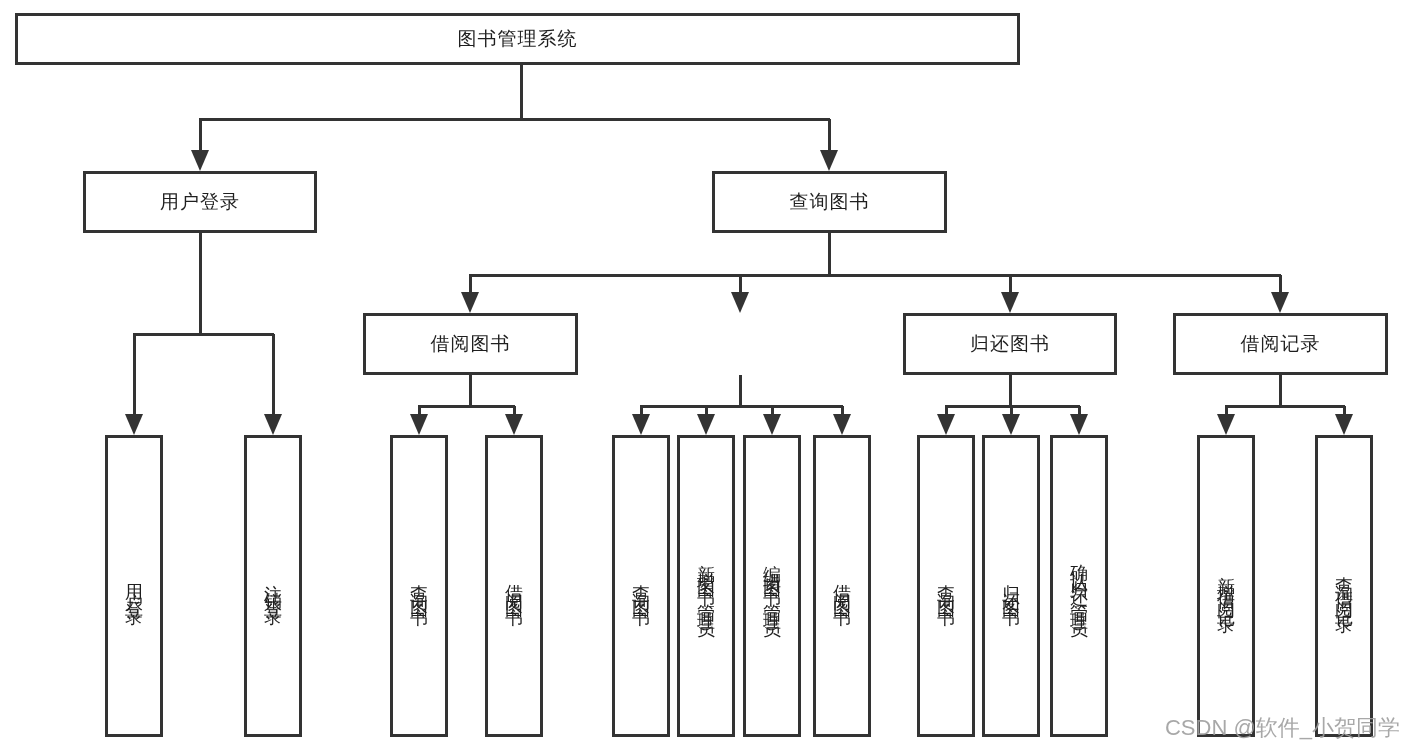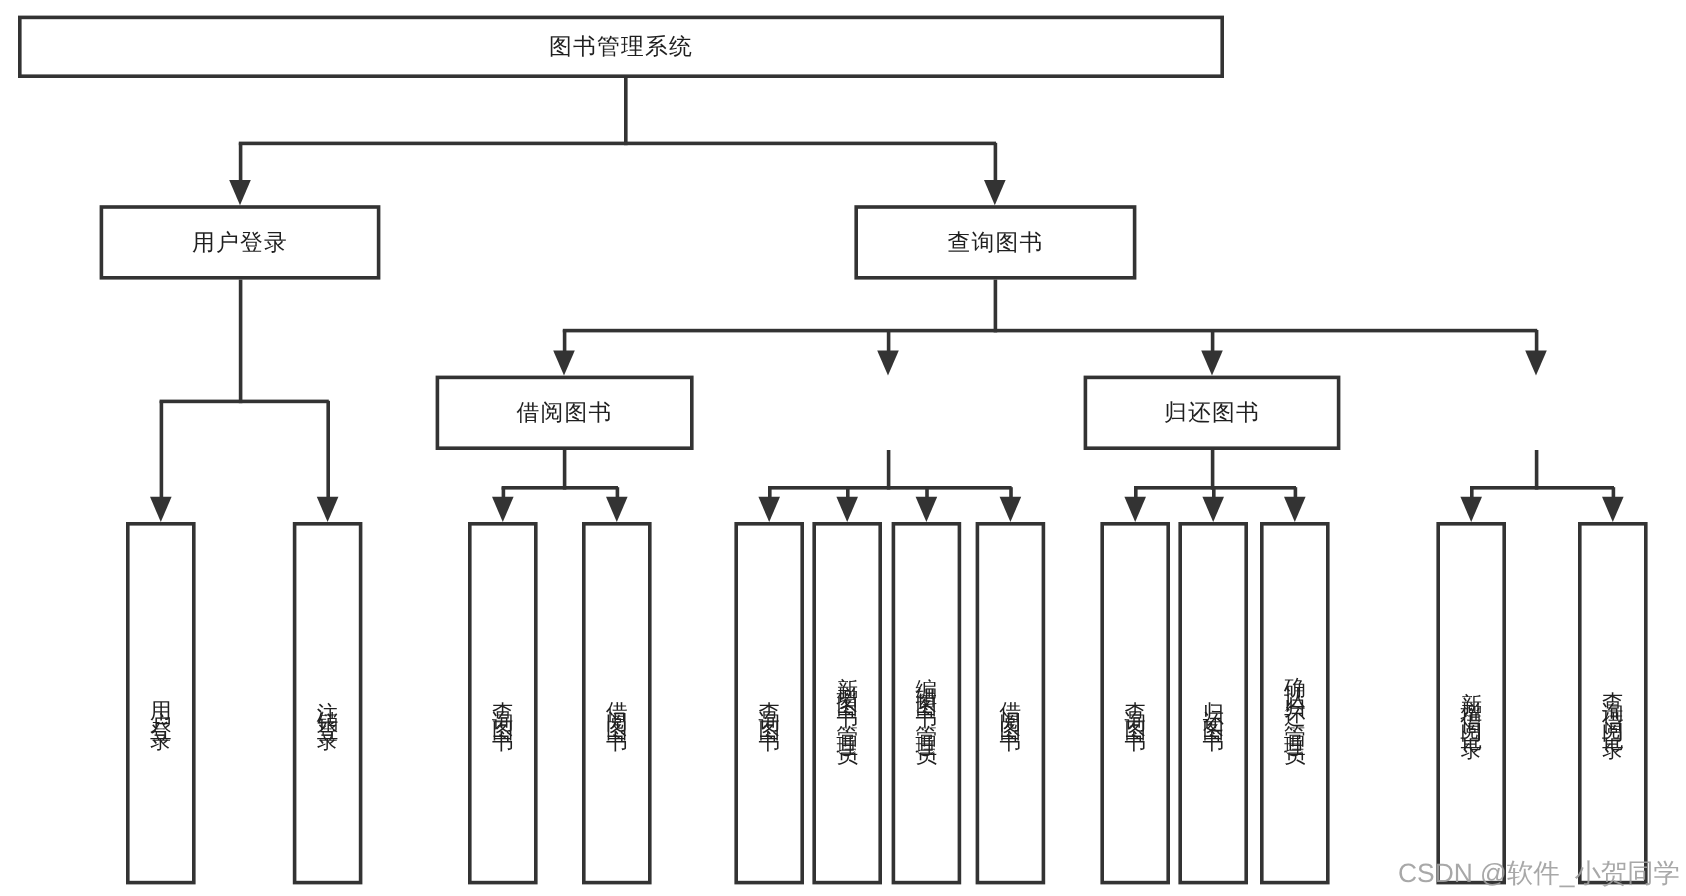--- a/index.html
+++ b/index.html
@@ -71,20 +71,23 @@
   </div>
   <div class="box h" style="left:712px; top:171px; width:235px; height:62px;">
     <span>查询图书</span>
   </div>
 
   <div class="box h" style="left:363px; top:313px; width:215px; height:62px;">
     <span>借阅图书</span>
   </div>
   <div class="box h" style="left:903px; top:313px; width:214px; height:62px;">
     <span>归还图书</span>
+  </div>
+  <div class="box h" style="left:1173px; top:313px; width:215px; height:62px;">
+    <span>借阅记录</span>
   </div>
 
   <div class="box v" style="left:105px; top:435px; width:58px; height:302px;">
     <span>用户登录</span>
   </div>
   <div class="box v" style="left:244px; top:435px; width:58px; height:302px;">
     <span>注销登录</span>
   </div>
 
   <div class="box v" style="left:390px; top:435px; width:58px; height:302px;">

